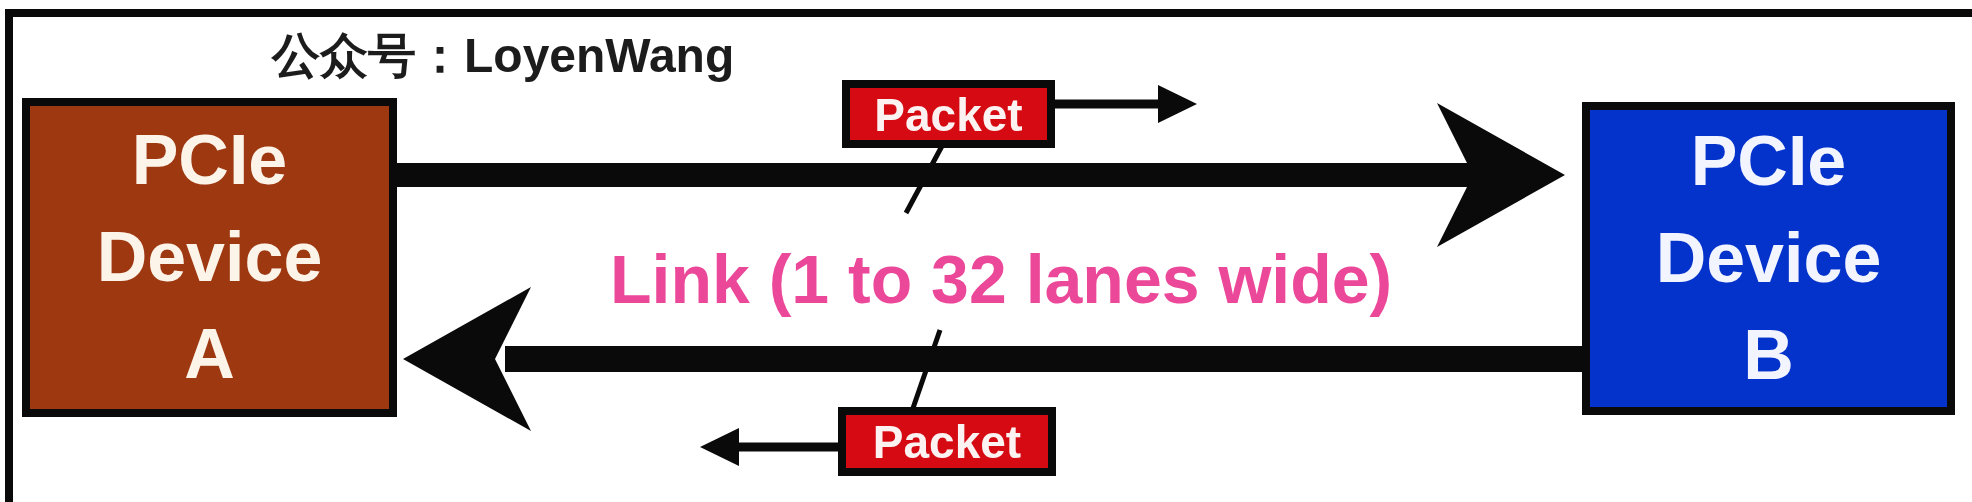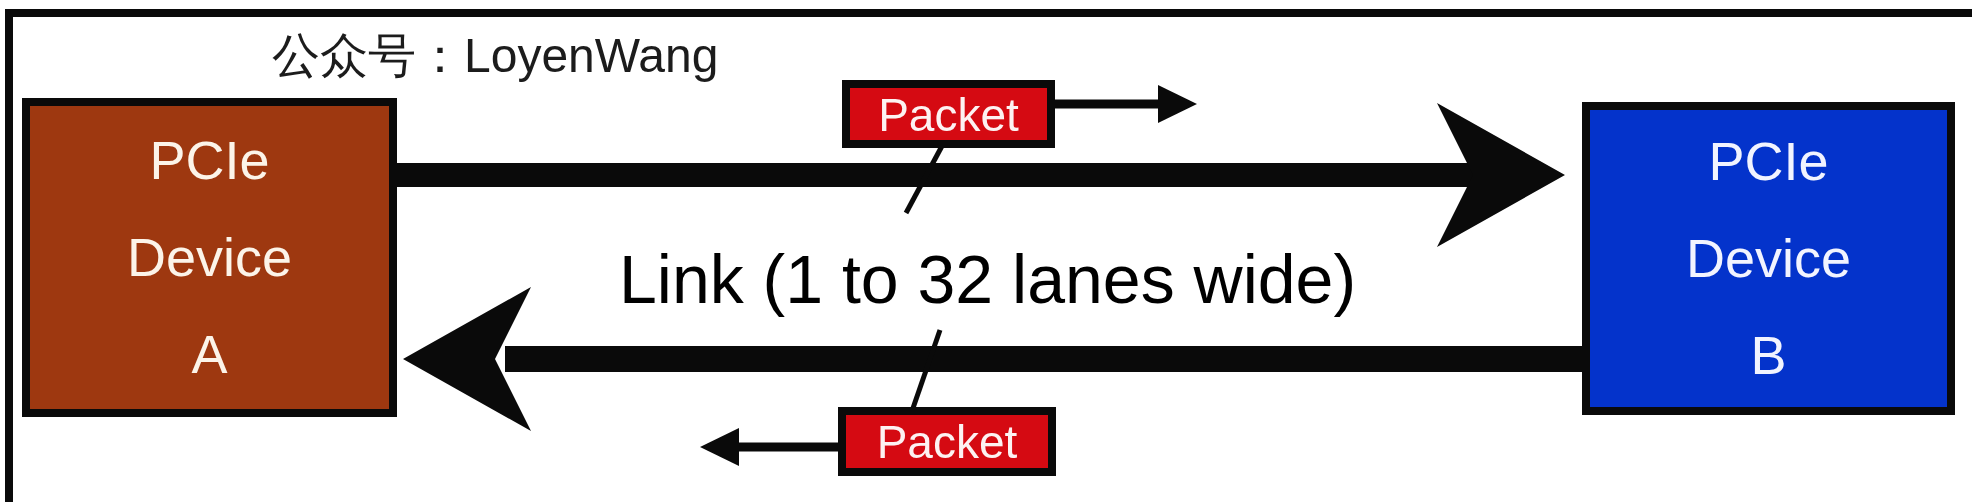--- a/index.html
+++ b/index.html
@@ -7,20 +7,21 @@
     padding: 0;
     background: #ffffff;
     font-family: "Liberation Sans", "DejaVu Sans", sans-serif;
   }
   .stage {
     position: relative;
     width: 1972px;
     height: 502px;
     background: #ffffff;
     overflow: hidden;
+    font-weight: bold;
   }
   .stage svg.overlay {
     position: absolute;
     left: 0; top: 0;
     width: 1972px;
     height: 502px;
   }
   .watermark {
     position: absolute;
     left: 272px;
@@ -34,21 +35,21 @@
     position: absolute;
     border: 8px solid #0a0a0a;
     display: flex;
     align-items: center;
     justify-content: center;
     text-align: center;
     box-sizing: border-box;
   }
   .device .device-label {
     white-space: pre-line;
-    font-size: 54px;
+    font-size: 70px;
     line-height: 97px;
   }
   .device-a {
     left: 22px; top: 98px;
     width: 375px; height: 319px;
     background: #9e3810;
     color: #fcf4e9;
   }
   .device-b {
     left: 1582px; top: 102px;
@@ -57,21 +58,21 @@
     color: #f2f4ff;
   }
   .link-label {
     position: absolute;
     left: 610px;
     top: 242px;
     width: 755px;
     text-align: center;
     font-size: 68px;
     line-height: 74px;
-    color: #000000;
+    color: #ec4899;
     white-space: nowrap;
   }
   .packet {
     position: absolute;
     background: #d50a12;
     border: 8px solid #0a0a0a;
     box-sizing: border-box;
     display: flex;
     justify-content: center;
     color: #fdf2f2;

